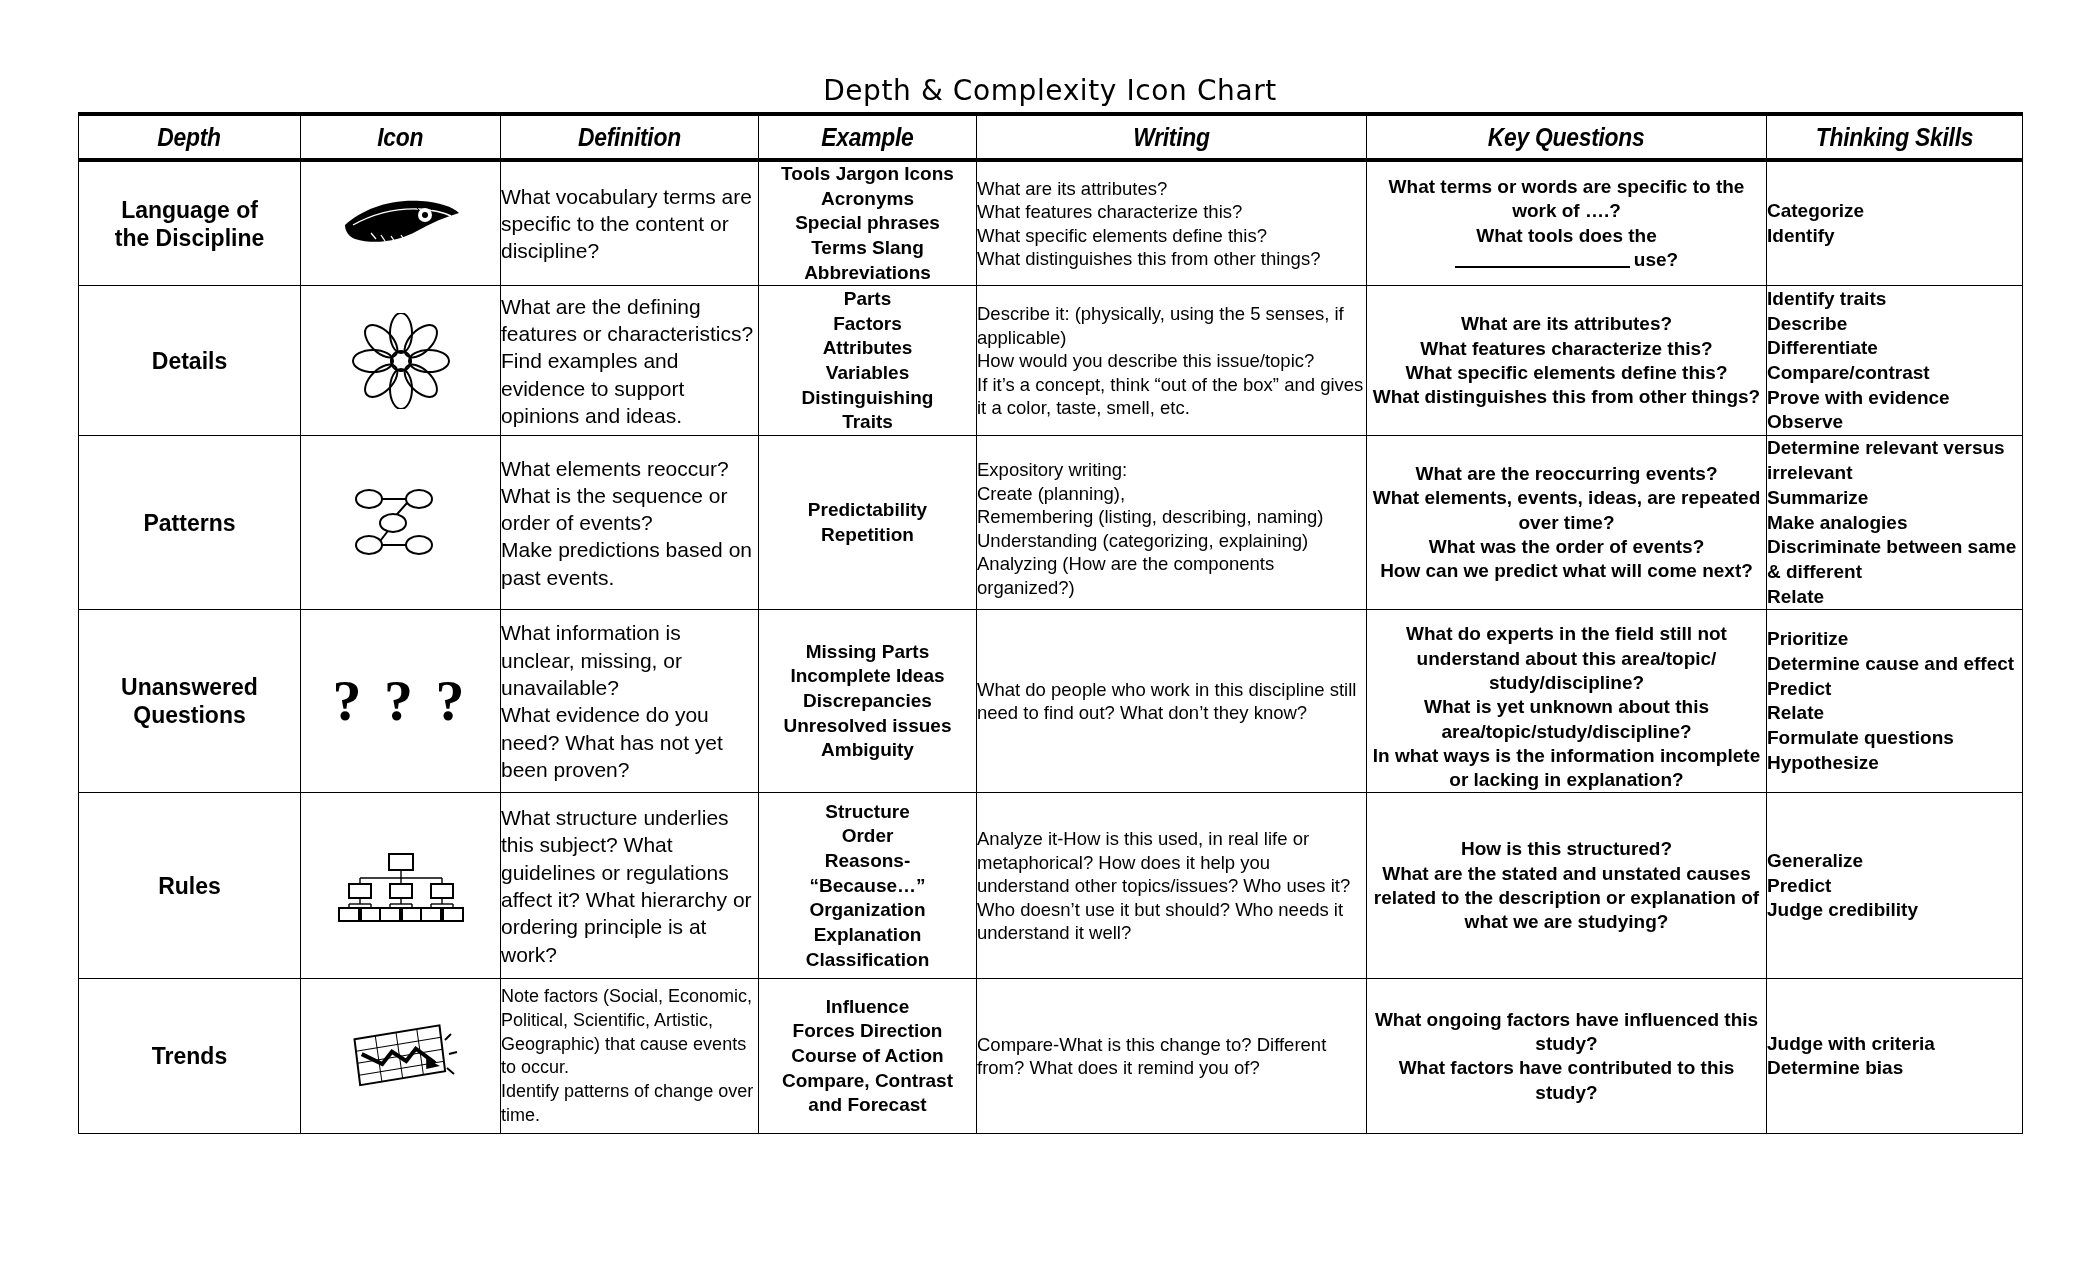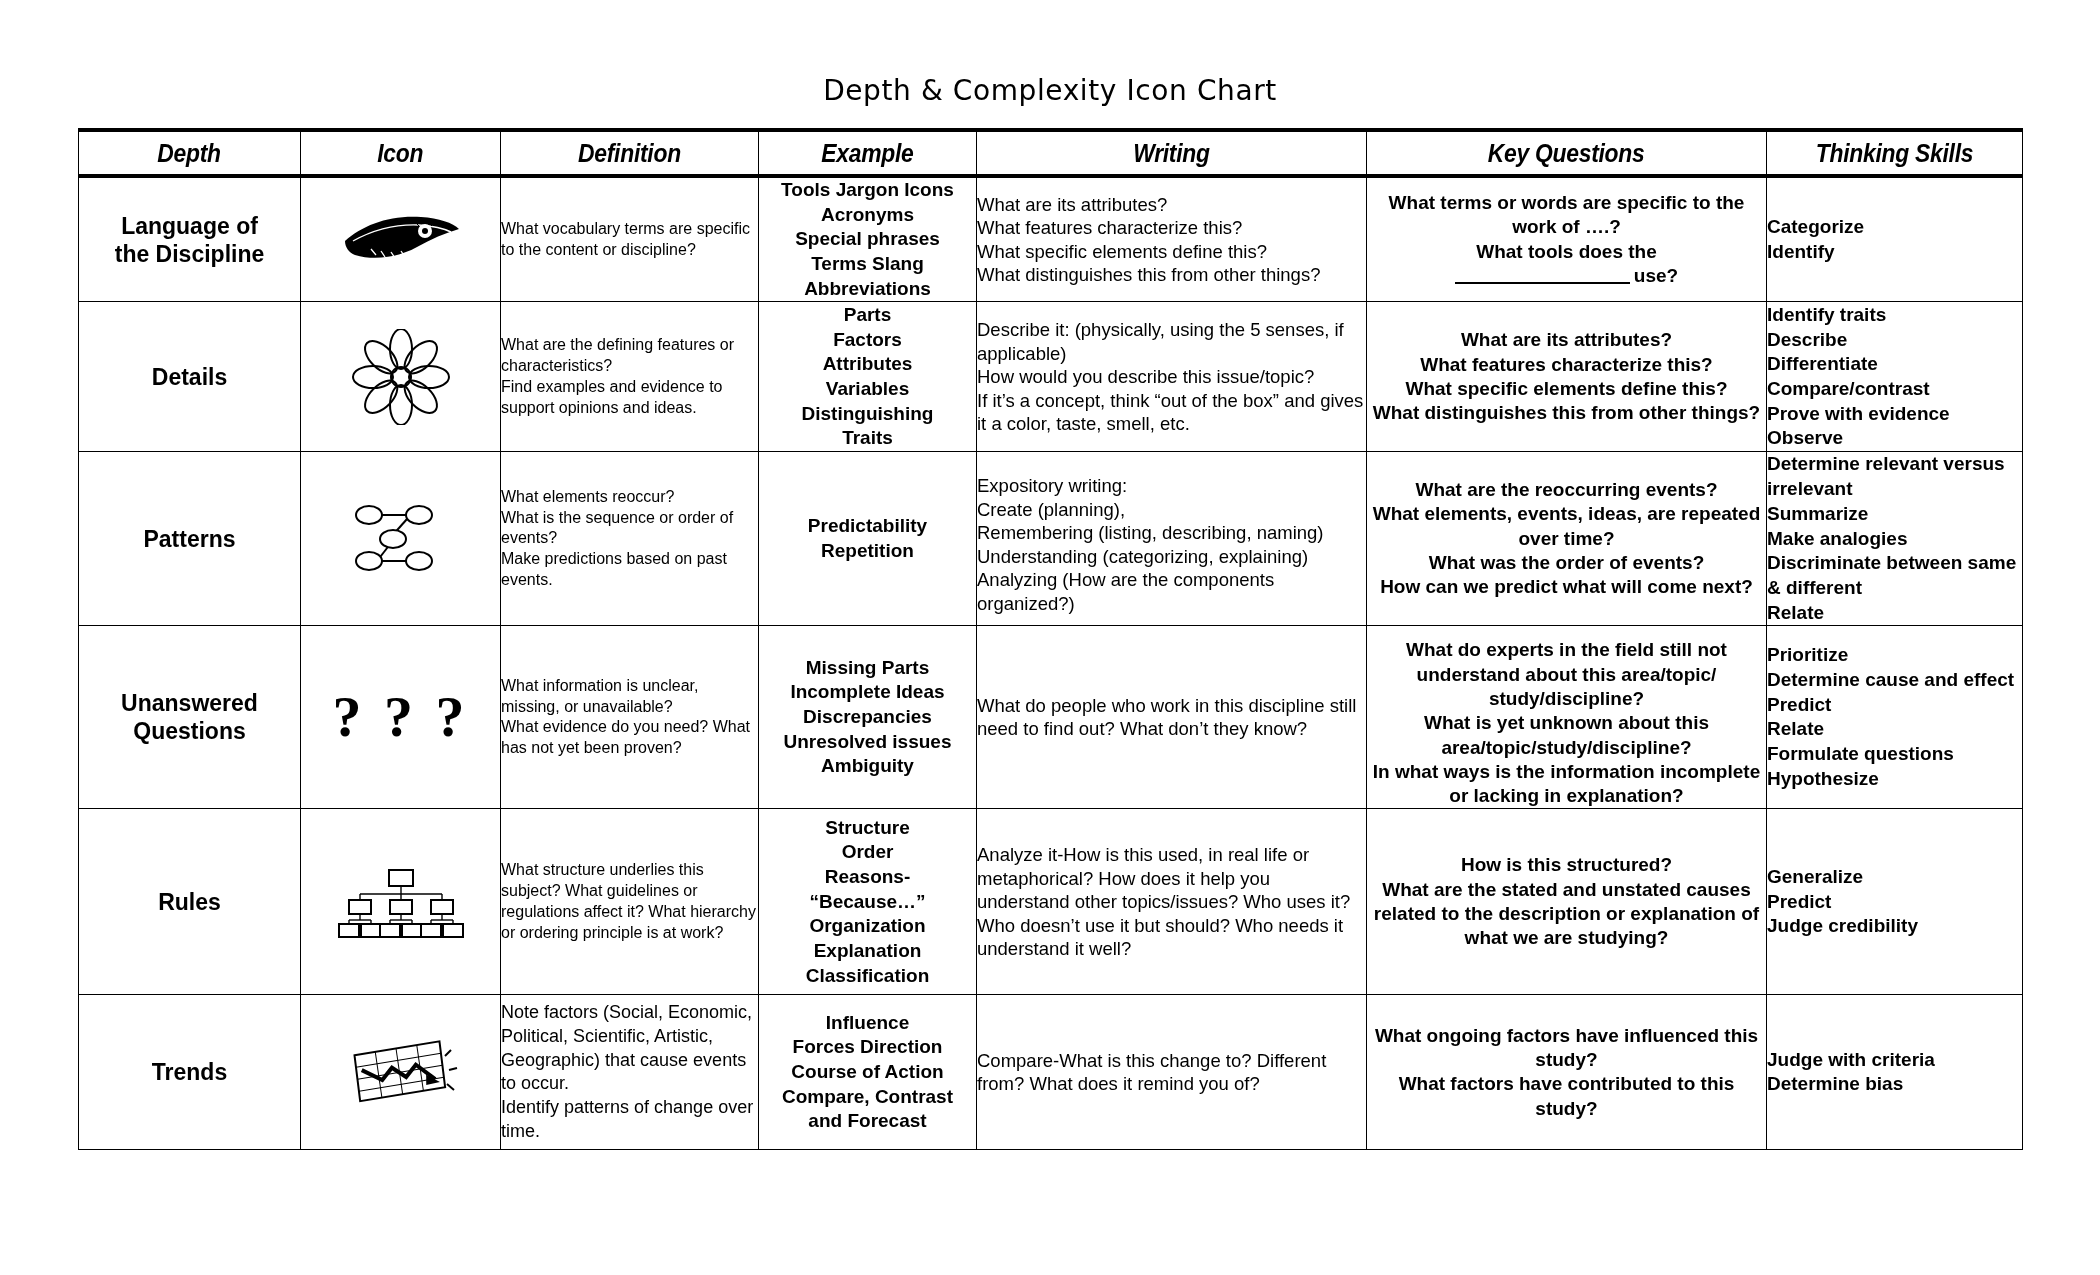--- a/index.html
+++ b/index.html
@@ -19,21 +19,21 @@
     text-align:center;
     font-family:"DejaVu Sans", sans-serif;
     font-size:28px;
     font-weight:400;
     letter-spacing:0.6px;
   }
 
   
   table.chart{
     position:absolute;
-    top:128px;left:78px;
+    top:112px;left:78px;
     width:1944px;
     border-collapse:collapse;
     table-layout:fixed;
     background:#fff;
   }
   table.chart td, table.chart th{
     border:1.5px solid #000;
     vertical-align:middle;
     padding:0;
   }
@@ -65,21 +65,21 @@
   
   .cell{padding:7px 9px;}
   .depth-cell{
     text-align:center;
     font-weight:bold;
     font-size:23px;
     line-height:1.22;
   }
   .icon-cell{text-align:center;vertical-align:middle;}
   .def-cell{
-    font-size:16px;
+    font-size:21px;
     line-height:1.30;
     text-align:left;
     vertical-align:middle;
   }
   .def-cell.small{font-size:18px;line-height:1.32;}
   .ex-cell{
     text-align:center;
     font-weight:bold;
     font-size:19px;
     line-height:1.30;

